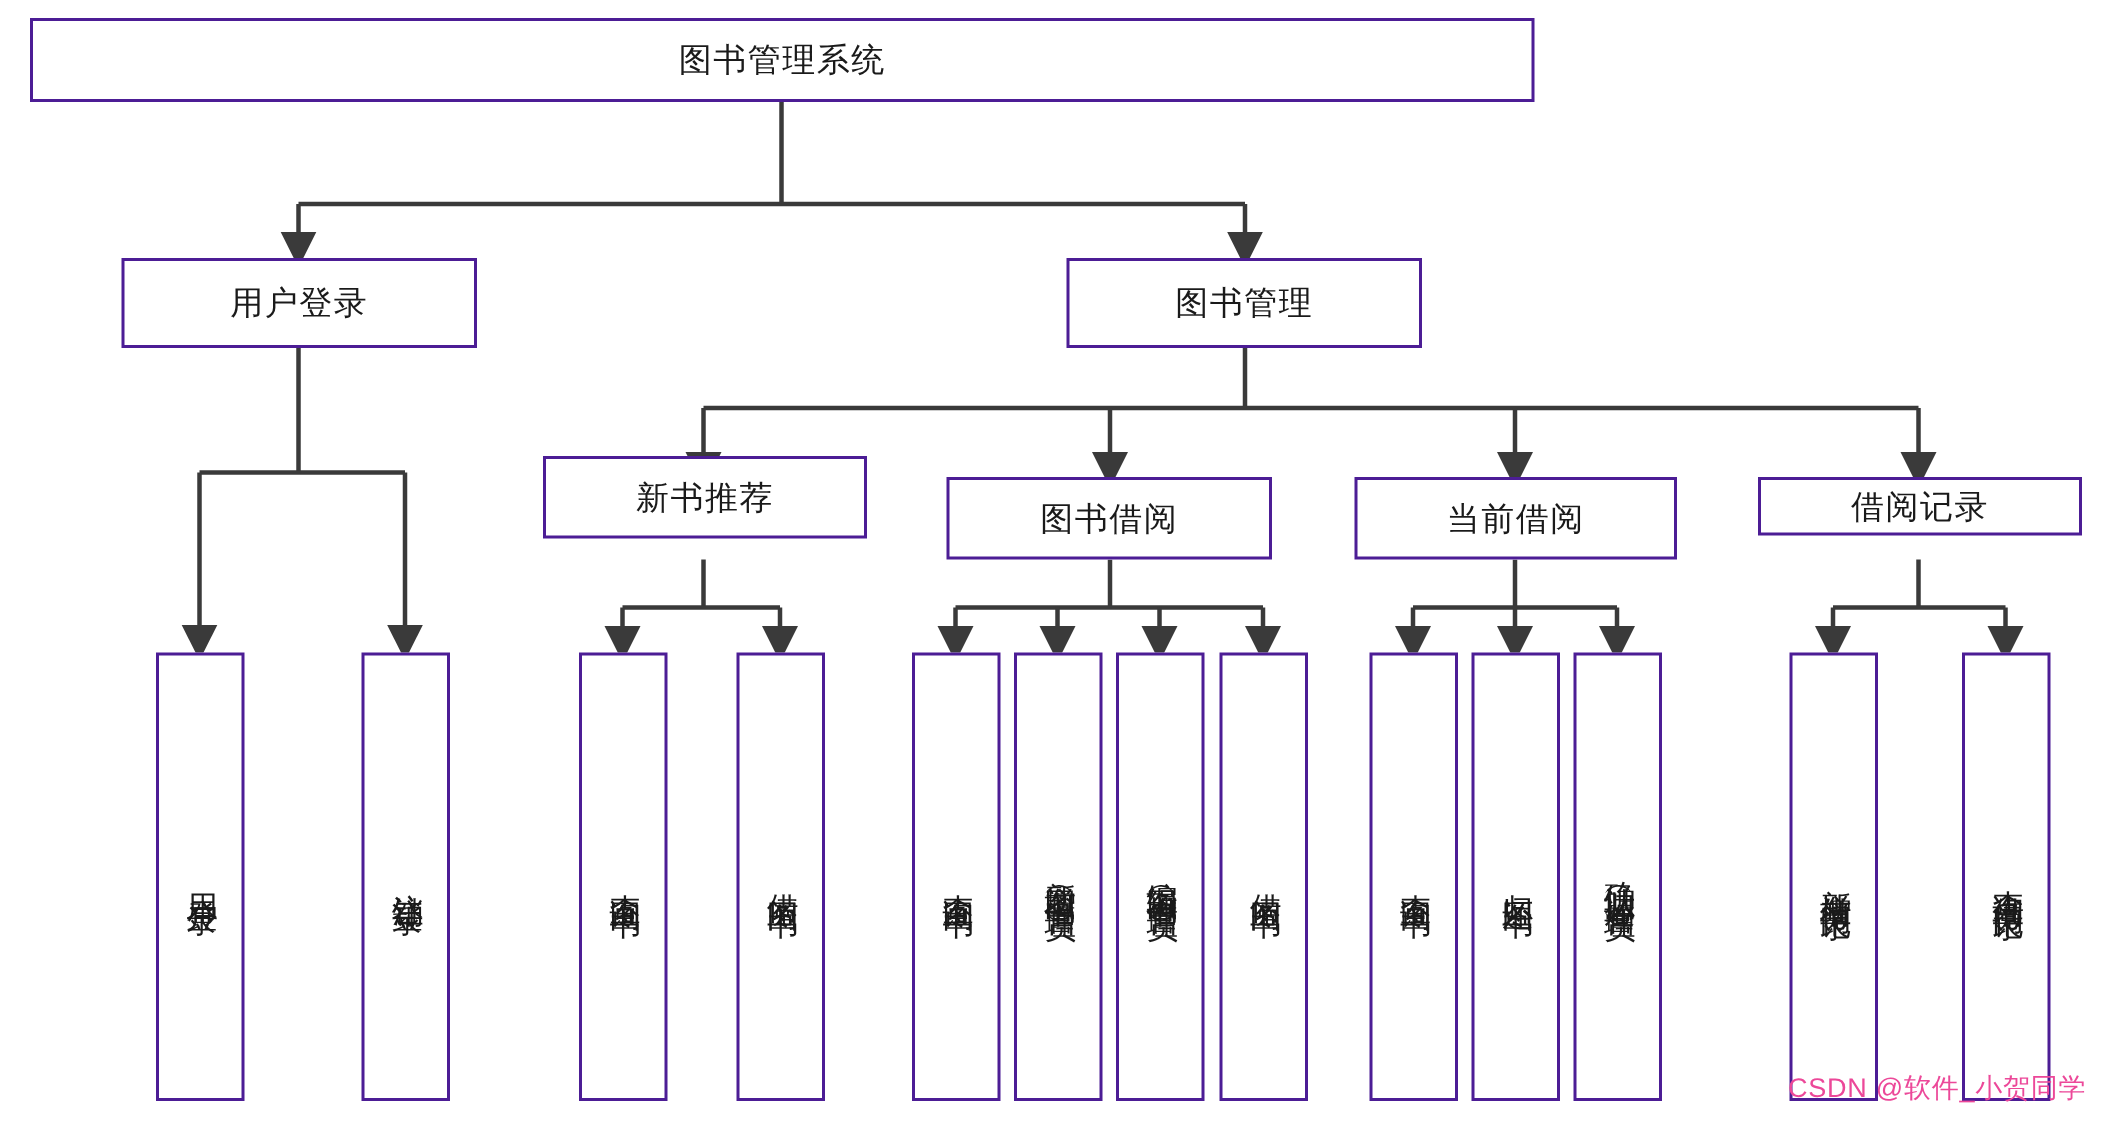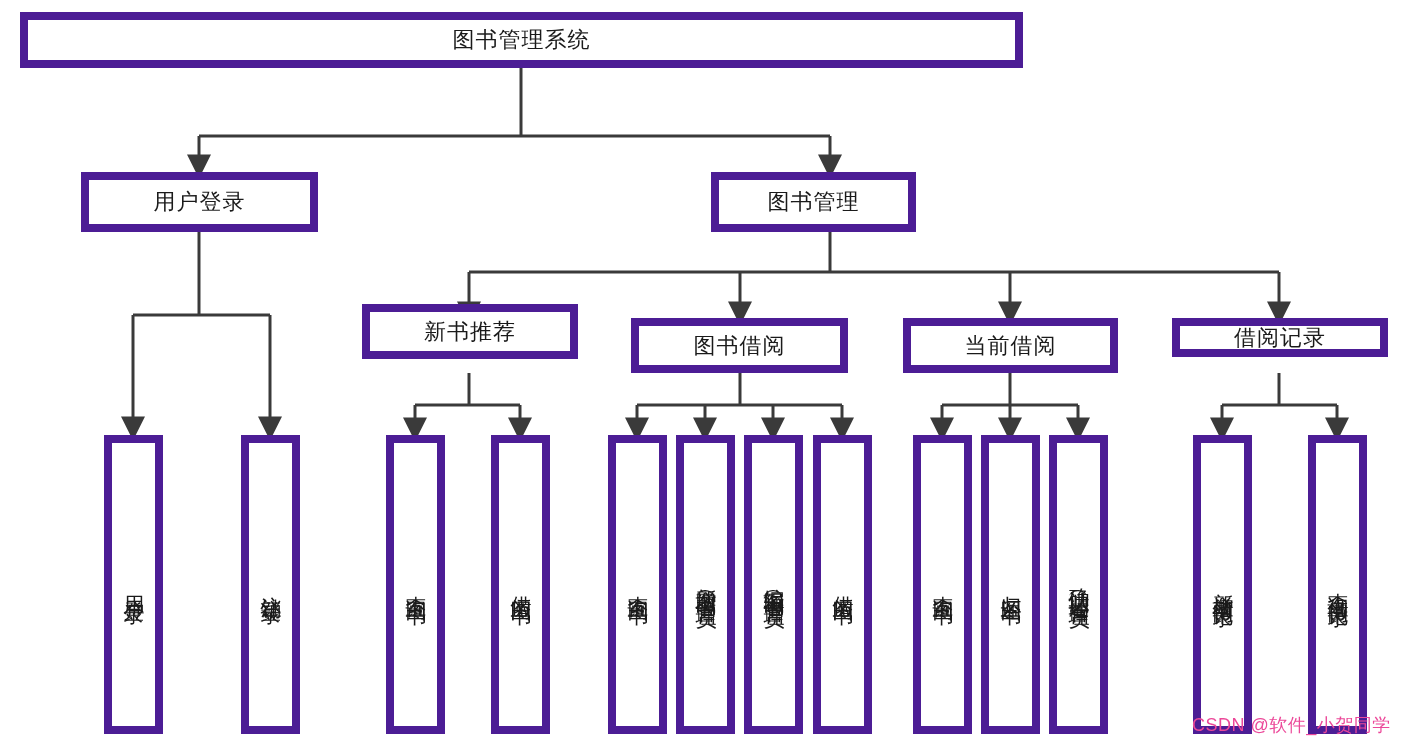--- a/index.html
+++ b/index.html
@@ -13,21 +13,21 @@
   #canvas {
     position: relative;
     width: 1405px;
     height: 747px;
     background: #ffffff;
     overflow: hidden;
   }
   .node {
     position: absolute;
     box-sizing: border-box;
-    border: 8px solid #4c1d95;
+    border: 2px solid #4c1d95;
     background: #ffffff;
     display: flex;
     align-items: center;
     justify-content: center;
     color: #1a1a1a;
     line-height: 1.18;
   }
   .node.h {
     font-size: 22px;
     letter-spacing: 1px;
@@ -122,21 +122,21 @@
     </g>
   </svg>
 
   <div class="node h root" style="left:20px; top:12px; width:1003px; height:56px;">
     <span>图书管理系统</span>
   </div>
 
   <div class="node h" style="left:81px; top:172px; width:237px; height:60px;">
     <span>用户登录</span>
   </div>
-  <div class="node h" style="left:711px; top:172px; width:205px; height:60px;">
+  <div class="node h" style="left:711px; top:172px; width:237px; height:60px;">
     <span>图书管理</span>
   </div>
 
   <div class="node h" style="left:362px; top:304px; width:216px; height:55px;">
     <span>新书推荐</span>
   </div>
   <div class="node h" style="left:903px; top:318px; width:215px; height:55px;">
     <span>当前借阅</span>
   </div>
   <div class="node h" style="left:631px; top:318px; width:217px; height:55px;">

